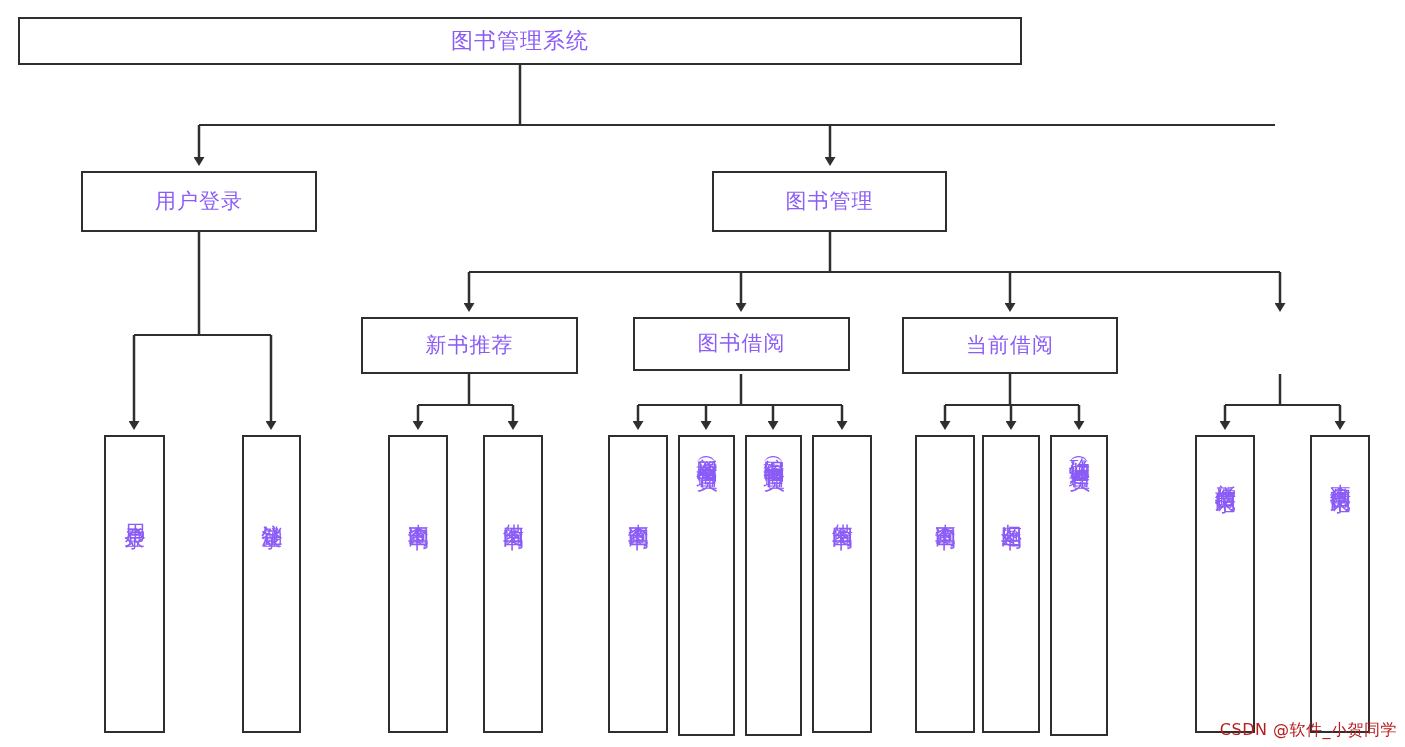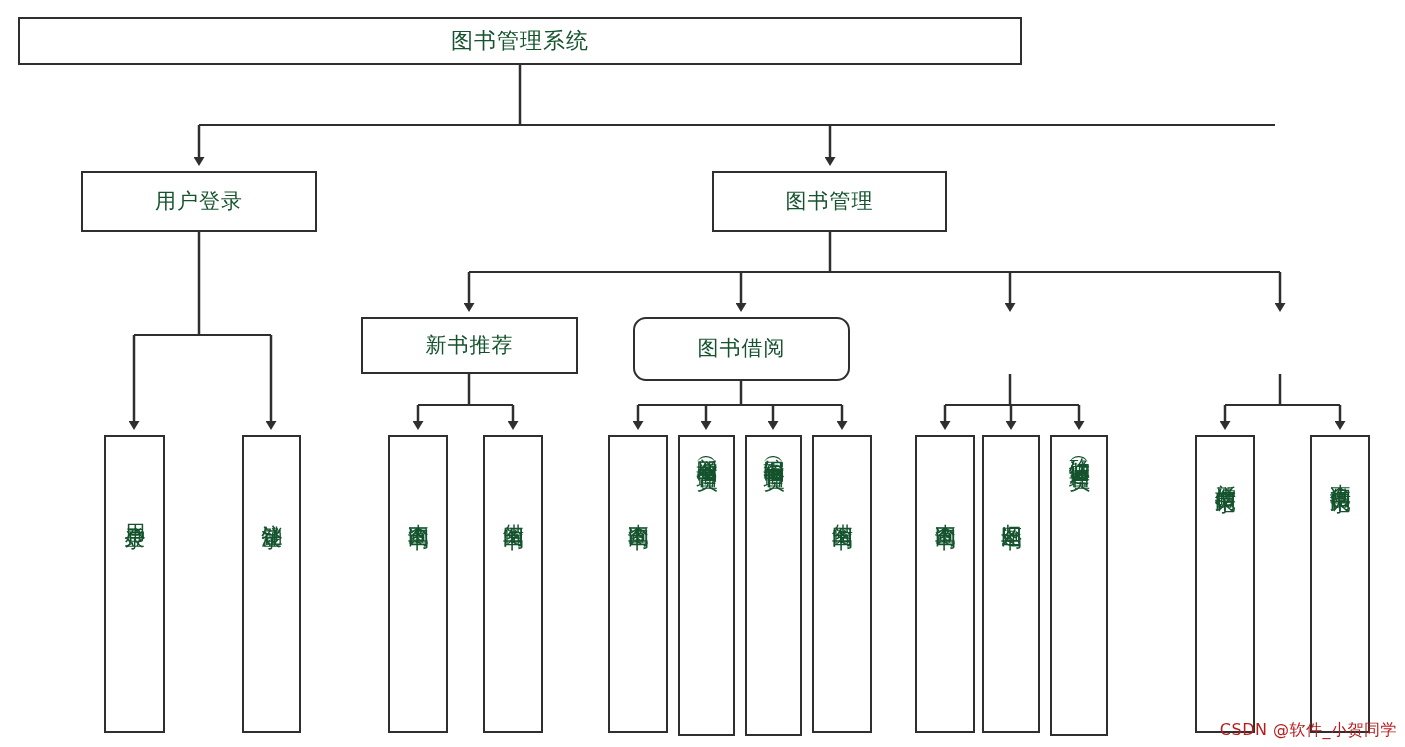--- a/index.html
+++ b/index.html
@@ -26,21 +26,21 @@
     pointer-events: none;
   }
   .node {
     position: absolute;
     box-sizing: border-box;
     border: 2px solid #2f2f2f;
     background: #ffffff;
     display: flex;
     align-items: center;
     justify-content: center;
-    color: #14532d;
+    color: #8b5cf6;
   }
   .node-h {
     font-size: 21px;
     letter-spacing: 1px;
     line-height: 1.2;
   }
   .node-root {
     font-size: 22px;
     letter-spacing: 1px;
   }
@@ -129,22 +129,25 @@
   <div class="node node-h" style="left:81px; top:171px; width:236px; height:61px;">
     <span>用户登录</span>
   </div>
   <div class="node node-h" style="left:712px; top:171px; width:235px; height:61px;">
     <span>图书管理</span>
   </div>
 
   <div class="node node-h" style="left:361px; top:317px; width:217px; height:57px;">
     <span>新书推荐</span>
   </div>
-  <div class="node node-h" style="left:633px; top:317px; width:217px; height:64px;border-radius:13px;">
+  <div class="node node-h" style="left:633px; top:317px; width:217px; height:54px;">
     <span>图书借阅</span>
+  </div>
+  <div class="node node-h" style="left:902px; top:317px; width:216px; height:57px;">
+    <span>当前借阅</span>
   </div>
 
   <div class="node node-v" style="left:104px; top:435px; width:61px; height:298px; padding-top:70px;">
     <span class="vlabel">用户登录</span>
   </div>
   <div class="node node-v" style="left:242px; top:435px; width:59px; height:298px; padding-top:70px;">
     <span class="vlabel">注销登录</span>
   </div>
 
   <div class="node node-v" style="left:388px; top:435px; width:60px; height:298px; padding-top:70px;">

